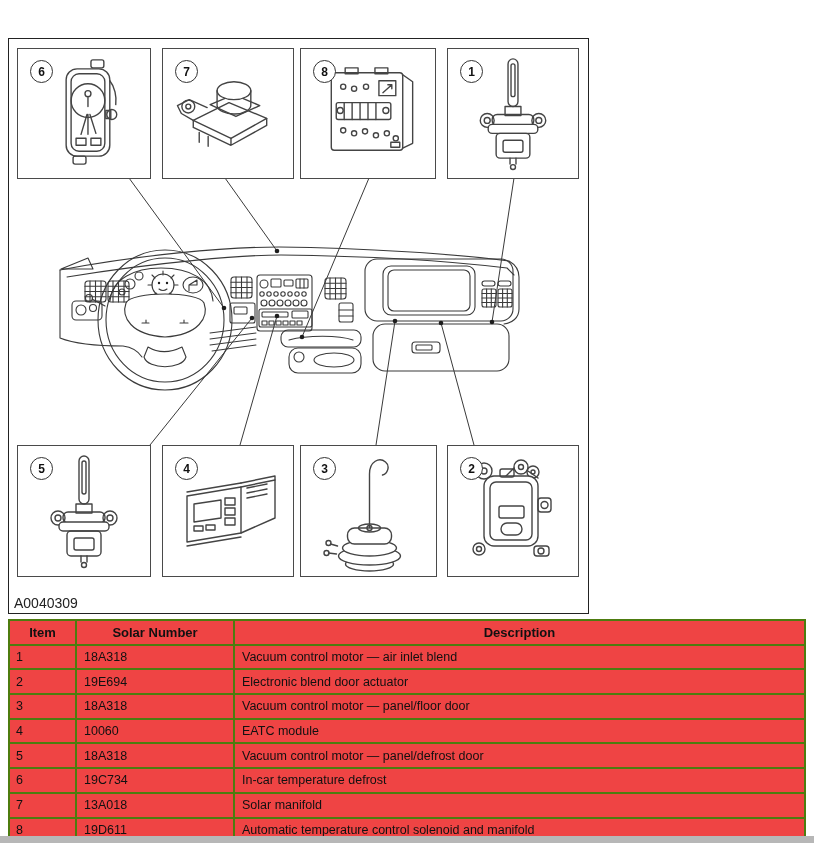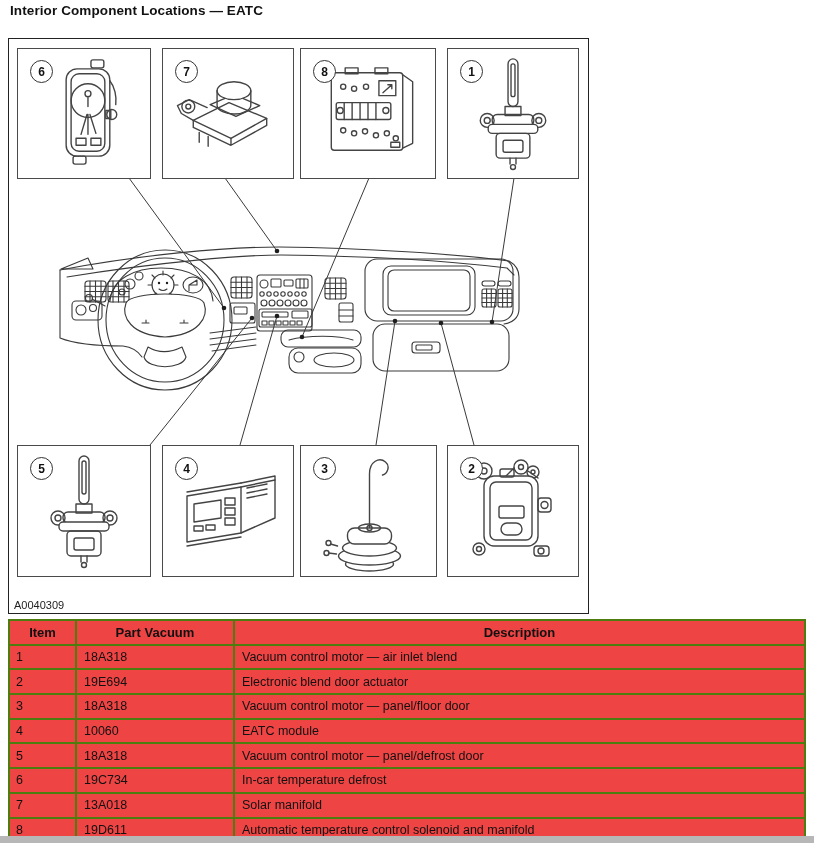--- a/index.html
+++ b/index.html
@@ -14,40 +14,39 @@
          font-size:12px;font-weight:bold;background:#fff;z-index:2;}
   .part-art{position:absolute;left:0;top:0;width:100%;height:100%;}
   #b6{left:8px;top:9px;width:132px;height:129px;}
   #b7{left:153px;top:9px;width:130px;height:129px;}
   #b8{left:291px;top:9px;width:134px;height:129px;}
   #b1{left:438px;top:9px;width:130px;height:129px;}
   #b5{left:8px;top:406px;width:132px;height:130px;}
   #b4{left:153px;top:406px;width:130px;height:130px;}
   #b3{left:291px;top:406px;width:135px;height:130px;}
   #b2{left:438px;top:406px;width:130px;height:130px;}
-  .fig-id{position:absolute;left:5px;bottom:2px;font-size:11px;color:#222;}
+  .fig-id{position:absolute;left:5px;bottom:2px;font-size:14px;color:#222;}
   table.parts{position:absolute;left:8px;top:619px;width:798px;border-collapse:collapse;table-layout:fixed;}
   .parts th,.parts td{border:2px solid #4d7c0f;height:22.7px;padding:0 4px 0 7px;
         font-size:12.5px;white-space:nowrap;overflow:hidden;vertical-align:middle;background:#ef4444;}
   .parts th{font-size:13px;font-weight:bold;text-align:center;padding:0;}
   .parts td.c-item{padding-left:6px;}
   .bottom-bar{position:absolute;left:0;top:836px;width:814px;height:7px;background:#b7b7b7;}
   svg .ln{stroke:#3a3a3a;stroke-width:1.1;fill:none;stroke-linecap:round;stroke-linejoin:round;}
   svg .lnw{stroke:#3a3a3a;stroke-width:1.1;fill:#fff;stroke-linecap:round;stroke-linejoin:round;}
   svg .leader{stroke:#3a3a3a;stroke-width:1;fill:none;}
   svg .dot{fill:#1d1d1d;stroke:none;}
   svg .art{stroke:#444;stroke-width:1.4;fill:none;stroke-linecap:round;stroke-linejoin:round;}
   svg .artw{stroke:#444;stroke-width:1.4;fill:#fff;stroke-linecap:round;stroke-linejoin:round;}
 </style>
 </head>
 <body>
 
 <div class="page">
 
-  <div class="title">Interior Component Locations — EATC</div>
 
   <div class="diagram">
 
     <svg class="overlay" viewBox="0 0 579 573">
       <defs>
         <g id="grid21">
           <rect x="0" y="0" width="21" height="21" rx="3" class="ln"></rect>
           <path class="ln" d="M5,0V21 M10.5,0V21 M16,0V21 M0,5.2H21 M0,10.5H21 M0,15.8H21"></path>
         </g>
         <g id="gridS">
@@ -337,21 +336,21 @@
 
   <table class="parts">
     <colgroup>
         <col style="width:67px">
         <col style="width:158px">
         <col>
       </colgroup>
     <thead>
       <tr>
         <th>Item</th>
-        <th>Part Vacuum</th>
+        <th>Solar Number</th>
         <th>Description</th>
       </tr>
     </thead>
     <tbody>
       <tr>
         <td class="c-item">1</td>
         <td>18A318</td>
         <td>Vacuum control motor — air inlet blend</td>
       </tr>
       <tr>

